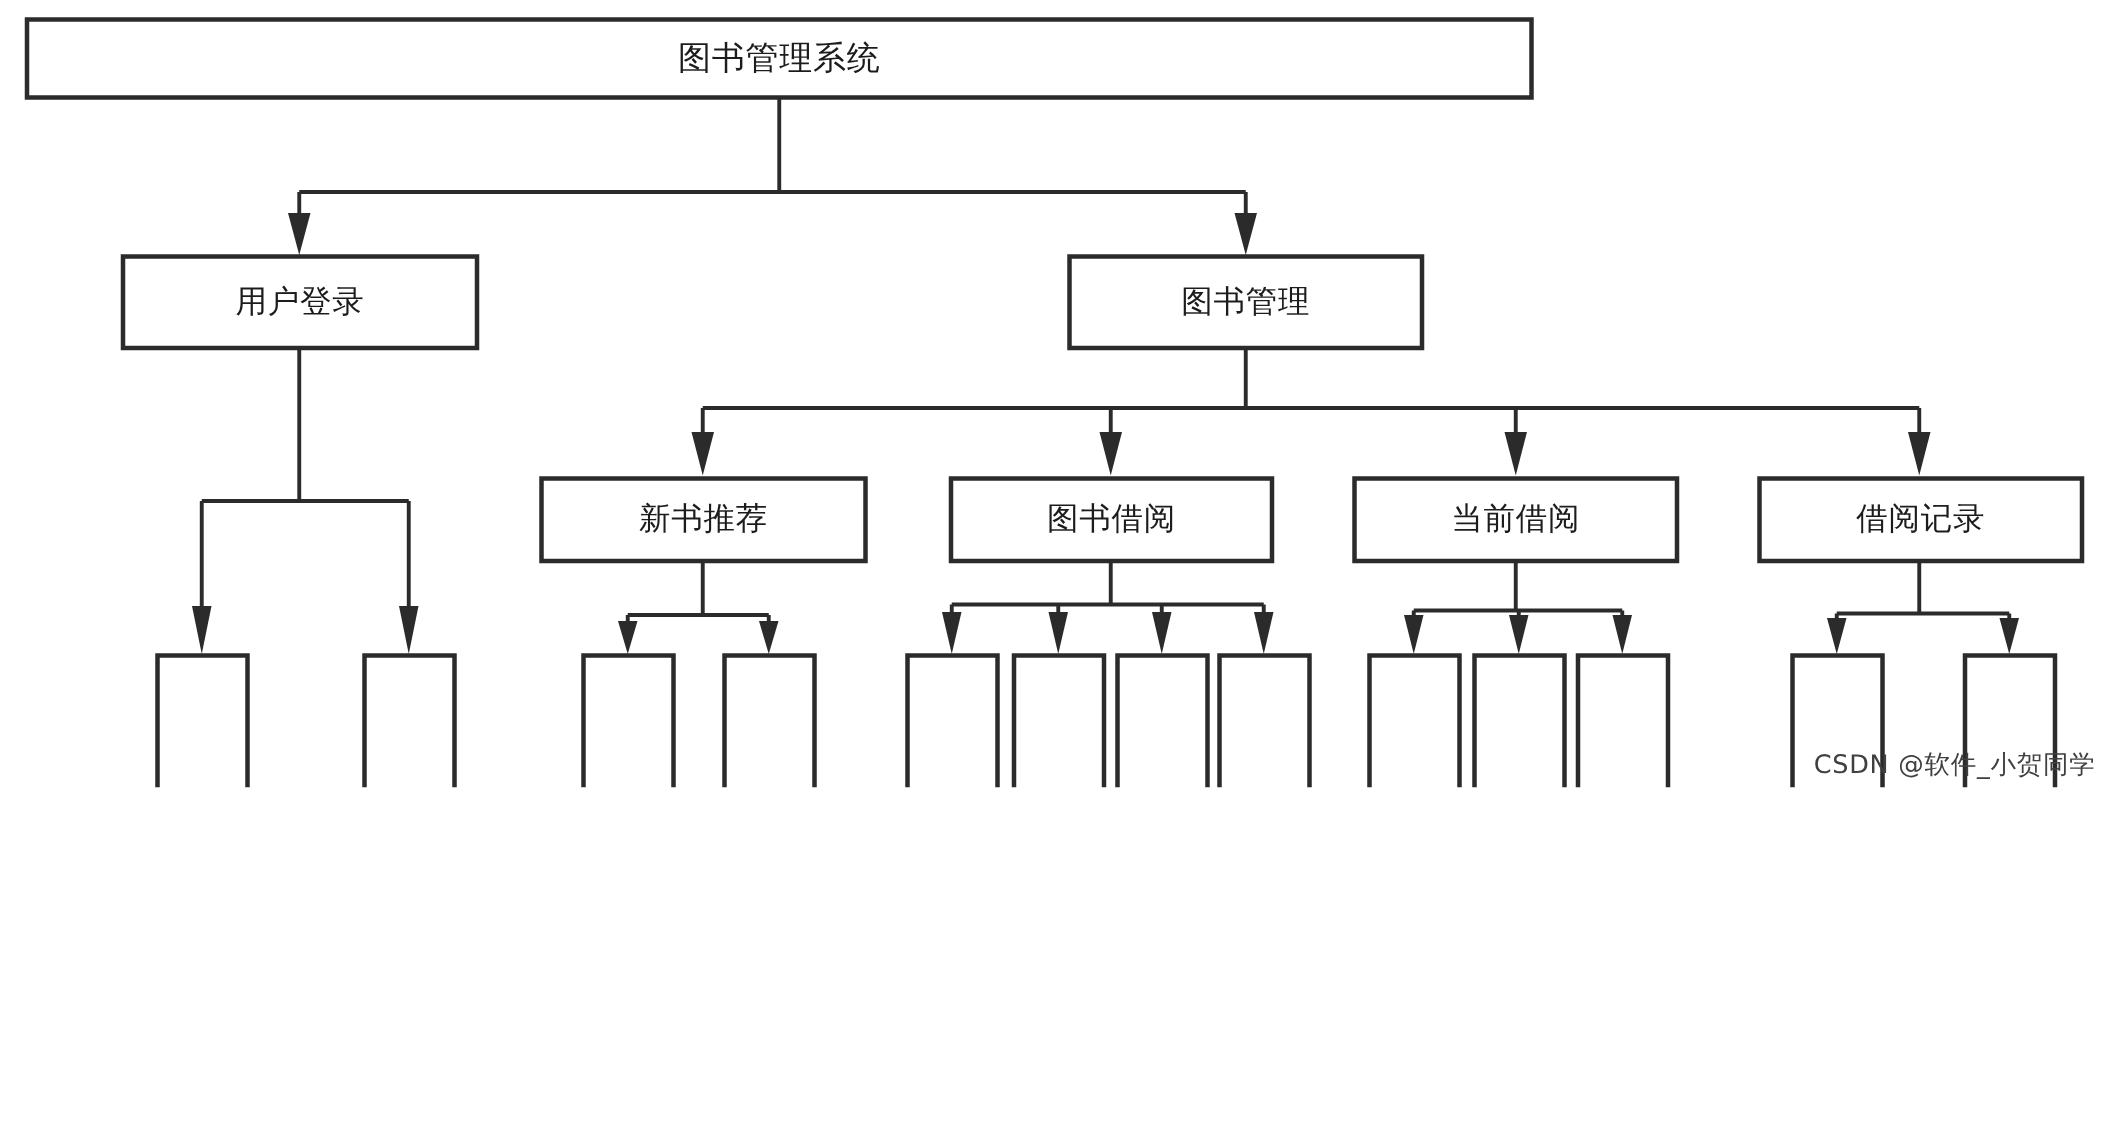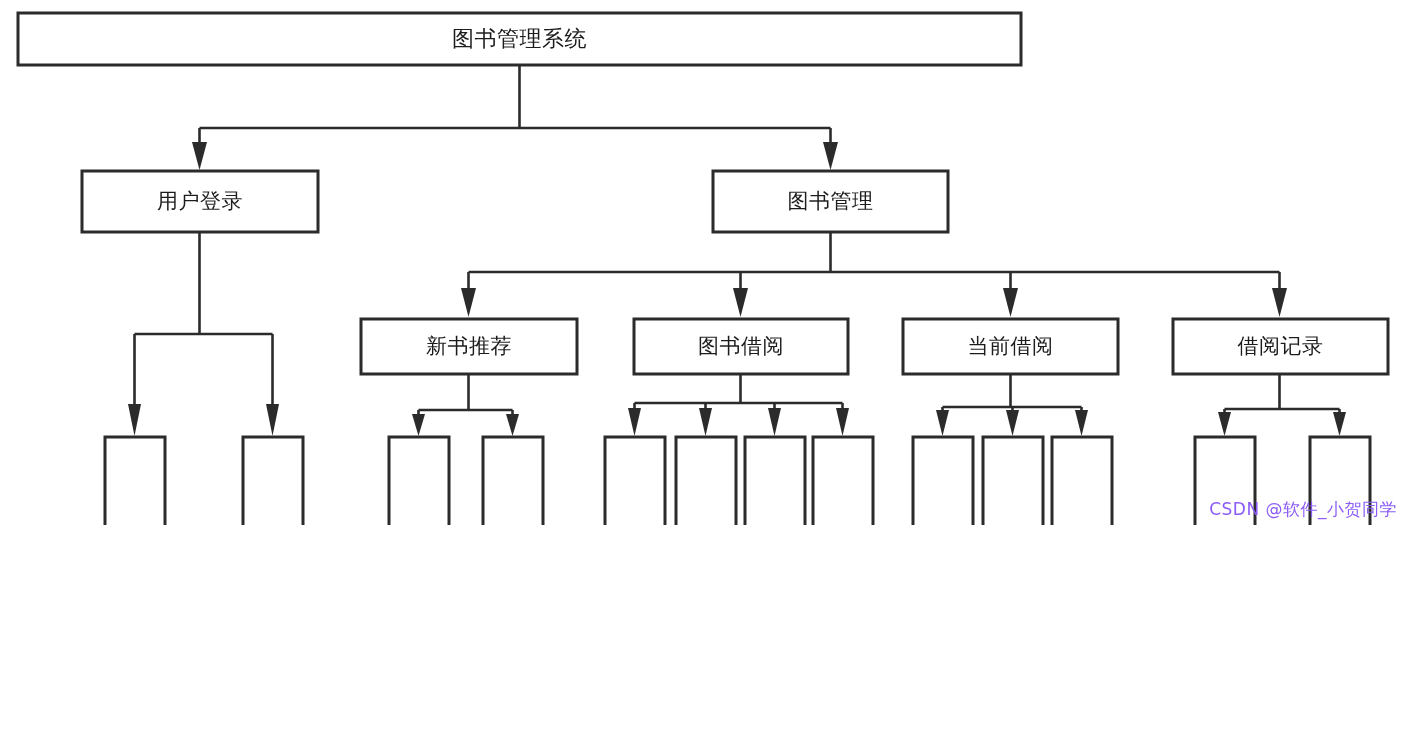--- a/index.html
+++ b/index.html
@@ -77,21 +77,21 @@
     justify-content: center;
     white-space: nowrap;
     pointer-events: none;
   }
   .watermark {
     position: absolute;
     right: 8px;
     bottom: 4px;
     font-family: "DejaVu Sans", "Liberation Sans", sans-serif;
     font-size: 17px;
-    color: #8b5cf6;
+    color: #404040;
     letter-spacing: 0.5px;
     user-select: none;
     white-space: nowrap;
   }
 </style>
 </head>
 <body>
 
 <div id="diagram-root">
 

